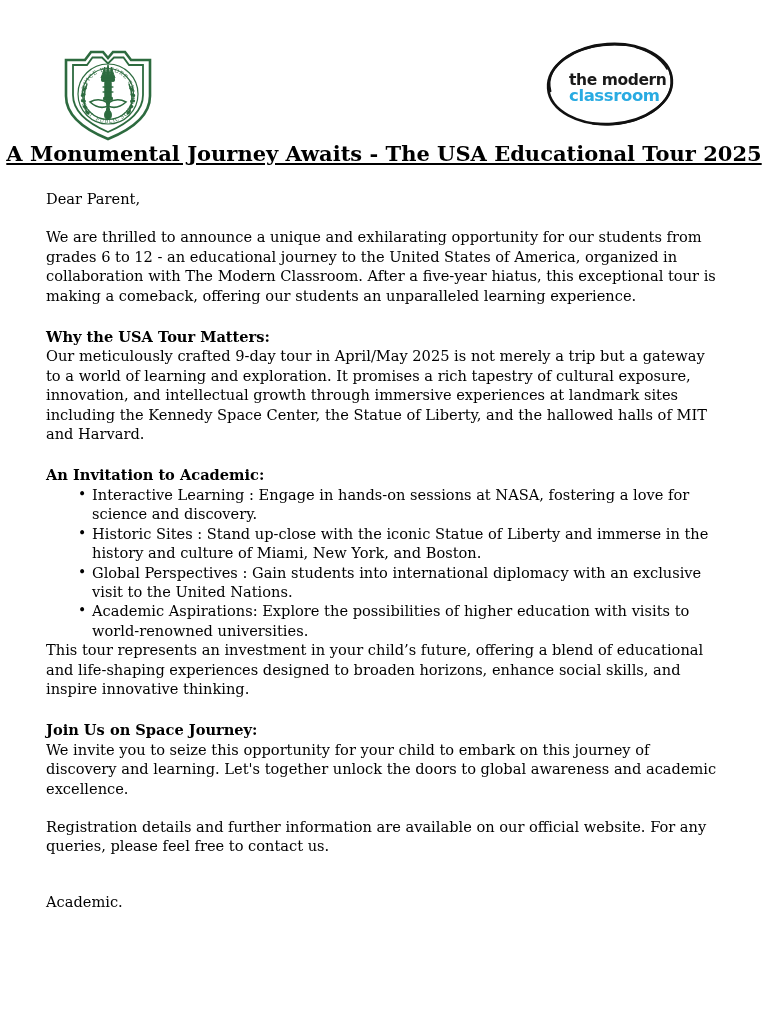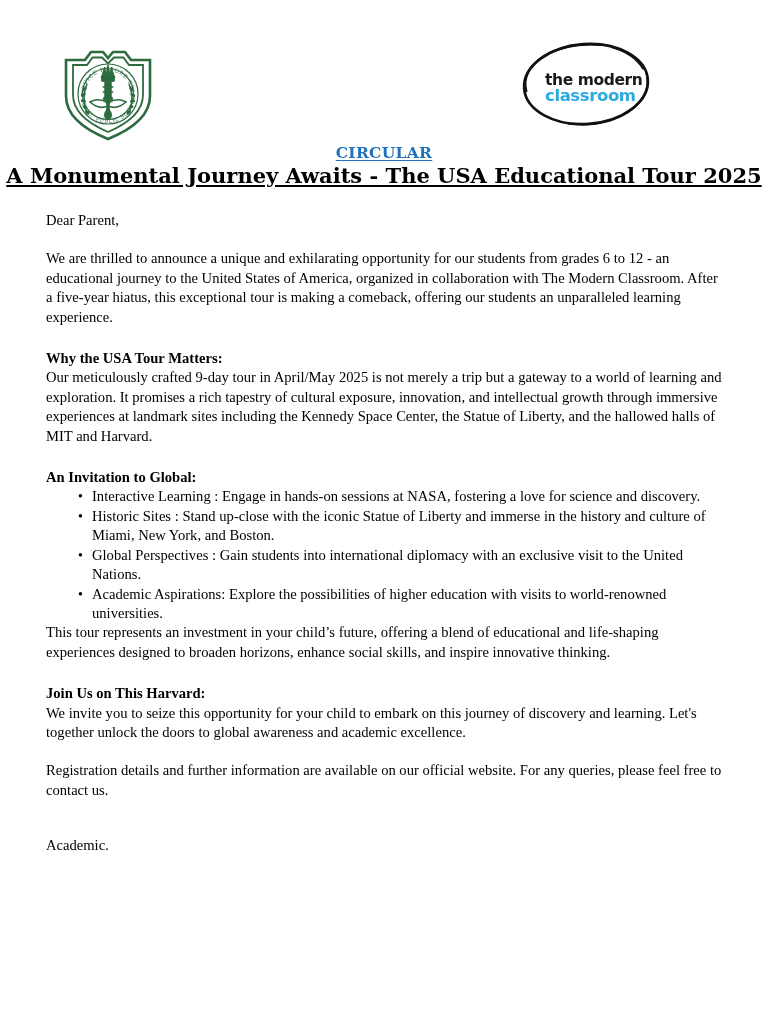--- a/index.html
+++ b/index.html
@@ -30,21 +30,21 @@
   }
   .crest {
     position: absolute;
     left: 57px;
     top: 38px;
     width: 102px;
     height: 104px;
   }
   .tmc-logo {
     position: absolute;
-    left: 516px;
+    left: 540px;
     top: 37px;
     width: 142px;
     height: 96px;
   }
 
   
   .title-block {
     text-align: center;
     margin-top: 8px;
   }
@@ -70,21 +70,20 @@
     text-underline-offset: 2px;
     display: inline-block;
   }
 
   
   .body-wrap {
     margin: 0 46px 0 46px;
     width: 676px;
     font-size: 14.6px;
     line-height: 19.4px;
-    font-family: Liberation Serif, serif;
   }
   .salutation {
     margin-top: 22px;
   }
   .para {
     margin-top: 19px;
   }
   .sec-head {
     font-weight: bold;
     margin-top: 22px;
@@ -196,38 +195,35 @@
           <path d="M131 40 Q136 62 110 78 Q84 92 50 85" stroke-width="2.2" transform="rotate(-4 70 47)"></path>
           <path d="M98 12 Q120 20 128 36" stroke-width="1.6" transform="rotate(-4 70 47)"></path>
         </g>
         <text x="29" y="48" font-family="DejaVu Sans, sans-serif" font-size="15.5" font-weight="bold" fill="#1a1a1a" letter-spacing="-0.4">the modern</text>
         <text x="29" y="64" font-family="DejaVu Sans, sans-serif" font-size="16.5" font-weight="bold" fill="#29abe2" letter-spacing="-0.4">classroom</text>
       </svg>
     </div>
   </div>
 
   <div class="title-block">
-    <div>
-      <span class="circular-title">CIRCULAR</span>
-    </div>
     <div class="subtitle-line">
       <span class="doc-subtitle">A Monumental Journey Awaits - The USA Educational Tour 2025</span>
     </div>
   </div>
 
   <div class="body-wrap">
 
     <div class="salutation">Dear Parent,</div>
 
     <div class="para">We are thrilled to announce a unique and exhilarating opportunity for our students from grades 6 to 12 - an educational journey to the United States of America, organized in collaboration with The Modern Classroom. After a five-year hiatus, this exceptional tour is making a comeback, offering our students an unparalleled learning experience.</div>
 
     <div class="sec-head">Why the USA Tour Matters:</div>
     <div class="sec-body">Our meticulously crafted 9-day tour in April/May 2025 is not merely a trip but a gateway to a world of learning and exploration. It promises a rich tapestry of cultural exposure, innovation, and intellectual growth through immersive experiences at landmark sites including the Kennedy Space Center, the Statue of Liberty, and the hallowed halls of MIT and Harvard.</div>
 
-    <div class="sec-head">An Invitation to Global:</div>
+    <div class="sec-head">An Invitation to Academic:</div>
     <ul class="bullets">
       <li>
         <span class="bullet-dot">•</span>
         <span>Interactive Learning : Engage in hands-on sessions at NASA, fostering a love for science and discovery.</span>
       </li>
       <li>
         <span class="bullet-dot">•</span>
         <span>Historic Sites : Stand up-close with the iconic Statue of Liberty and immerse in the history and culture of Miami, New York, and Boston.</span>
       </li>
       <li>
@@ -235,21 +231,21 @@
         <span>Global Perspectives : Gain students into international diplomacy with an exclusive visit to the United Nations.</span>
       </li>
       <li>
         <span class="bullet-dot">•</span>
         <span>Academic Aspirations: Explore the possibilities of higher education with visits to world-renowned universities.</span>
       </li>
     </ul>
 
     <div class="sec-body">This tour represents an investment in your child’s future, offering a blend of educational and life-shaping experiences designed to broaden horizons, enhance social skills, and inspire innovative thinking.</div>
 
-    <div class="sec-head">Join Us on This Harvard:</div>
+    <div class="sec-head">Join Us on Space Journey:</div>
     <div class="sec-body">We invite you to seize this opportunity for your child to embark on this journey of discovery and learning. Let's together unlock the doors to global awareness and academic excellence.</div>
 
     <div class="para">Registration details and further information are available on our official website. For any queries, please feel free to contact us.</div>
 
 
     <div class="principal">Academic.</div>
 
   </div>
 </div>
 

